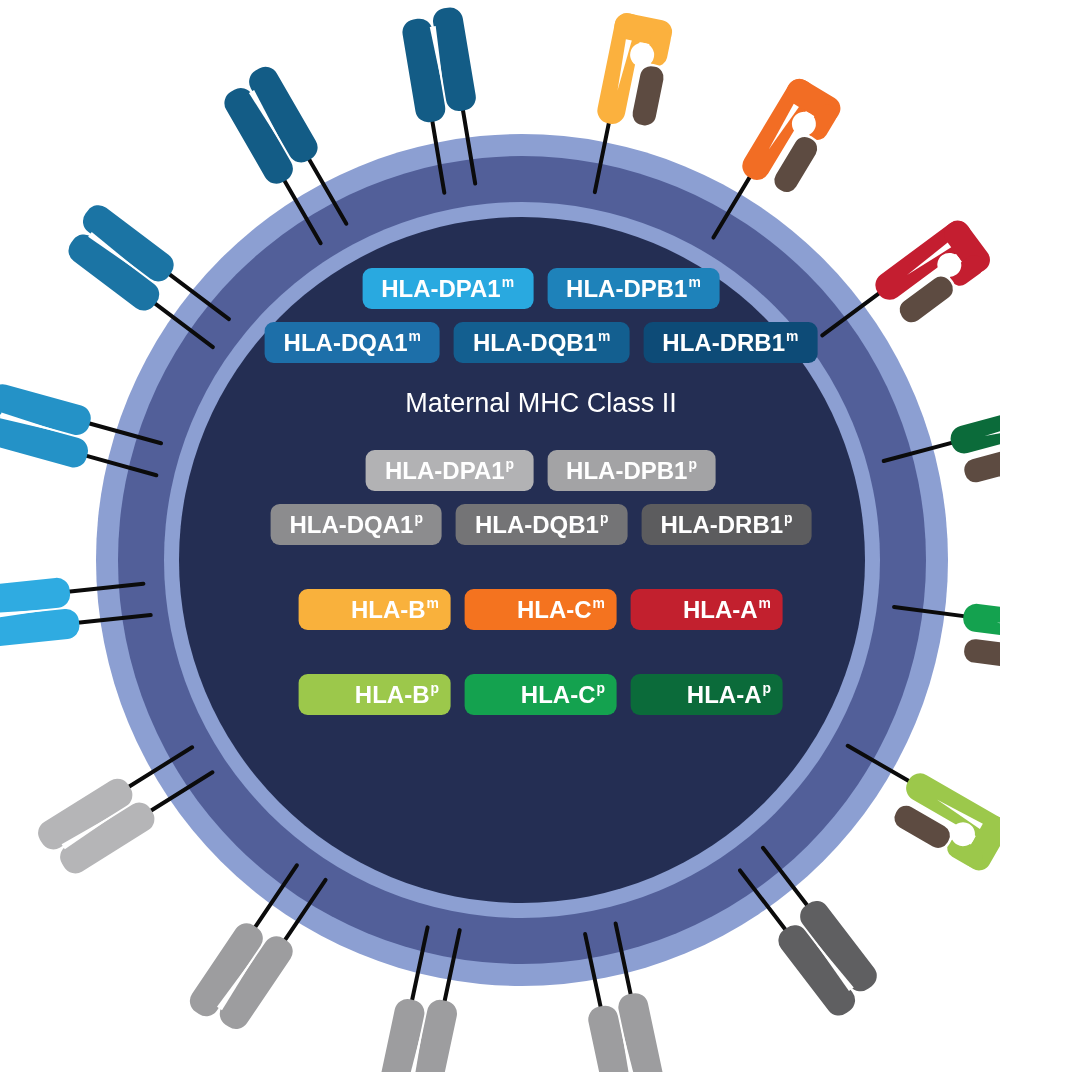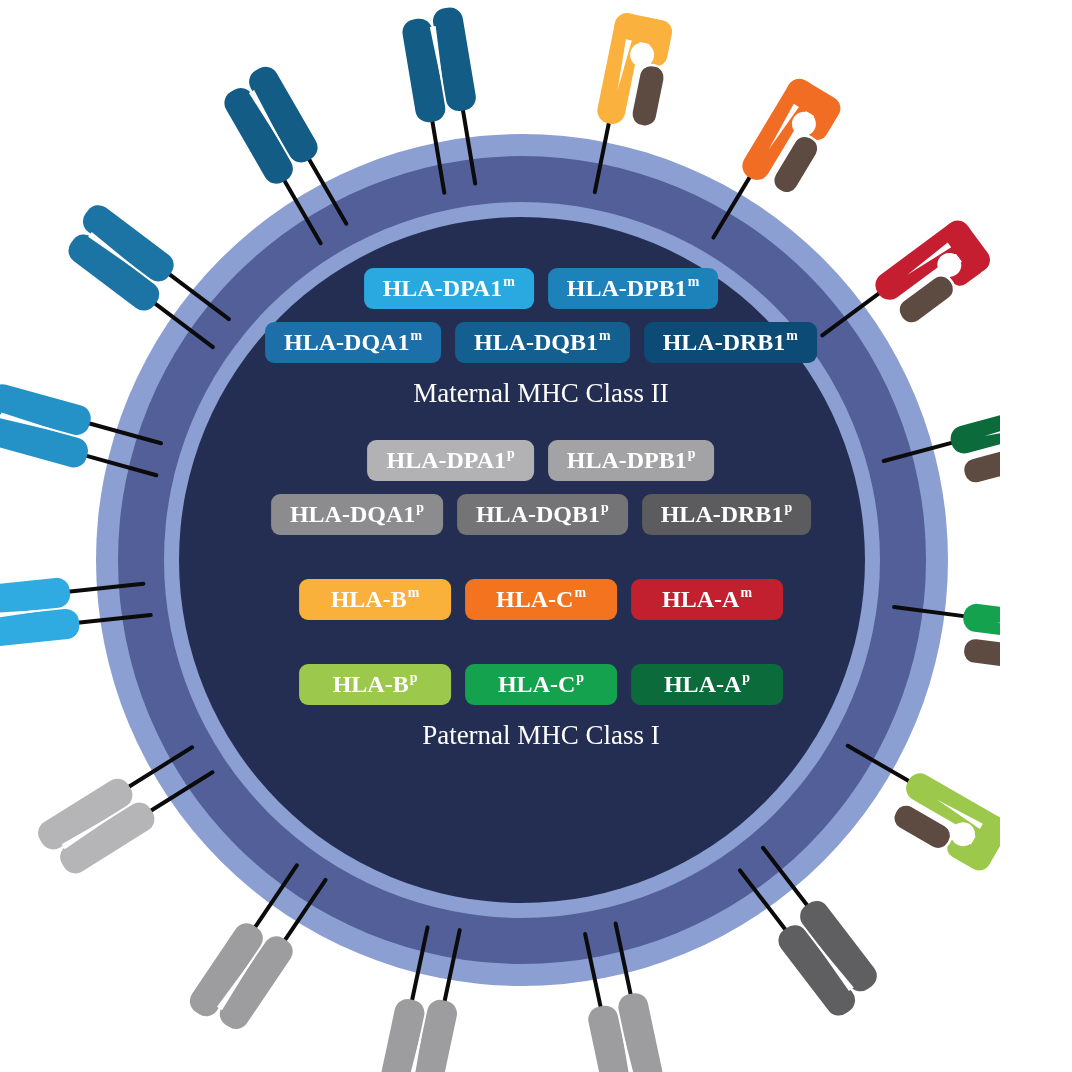--- a/index.html
+++ b/index.html
@@ -1,34 +1,34 @@
 <!DOCTYPE html>
 <html><head>
 <meta charset="utf-8">
 <style>
   html,body{margin:0;padding:0;background:#ffffff;}
   .canvas{
     position:relative;width:1000px;height:1072px;background:#ffffff;
-    overflow:hidden;font-family:Liberation Serif, serif;
+    overflow:hidden;font-family:Liberation Sans, sans-serif;
   }
   .ring-svg{position:absolute;left:0;top:0;width:1072px;height:1072px;}
   .content{
     position:absolute;left:541px;top:268px;transform:translateX(-50%);
     display:flex;flex-direction:column;align-items:center;
   }
   .gene-group{display:flex;flex-direction:column;align-items:center;margin-bottom:31px;}
   .gene-row{display:flex;gap:14px;justify-content:center;margin-bottom:13px;}
   .gene-box{
     height:41px;display:flex;align-items:center;justify-content:center;
     padding:0 19px;border-radius:9px;color:#ffffff;font-weight:bold;
     font-size:24px;white-space:nowrap;box-sizing:border-box;
   }
-  .gene-group.class1 .gene-box{min-width:152px;padding:0 24px;}
+  .gene-group.class1 .gene-box{min-width:152px;padding:0 12px;justify-content:flex-end;}
   .gene-box sup{font-size:58%;line-height:0;position:relative;top:-0.48em;margin-left:1px;}
-  .caption{color:#ffffff;font-size:27px;font-weight:400;margin-top:2px;line-height:31px;}
+  .caption{color:#ffffff;font-size:27px;font-weight:400;margin-top:12px;line-height:31px;}
 </style>
 </head>
 <body>
 
 <div class="canvas">
   <svg class="ring-svg" id="ring-svg" viewBox="0 0 1072 1072">
       <g>
         <circle cx="522" cy="560" r="426" fill="#8C9FD2"></circle>
         <circle cx="522" cy="560" r="404" fill="#525F99"></circle>
         <circle cx="522" cy="560" r="358" fill="#8C9FD2"></circle>
@@ -269,16 +269,15 @@
           </div>
           <div class="gene-box" style="background: rgb(20, 162, 79);">
             <span>HLA-C</span>
             <sup>p</sup>
           </div>
           <div class="gene-box" style="background: rgb(11, 107, 58);">
             <span>HLA-A</span>
             <sup>p</sup>
           </div>
         </div>
-        <div class="caption">Paternal MHC Class I</div>
       </div>
     </div>
 </div>
 
 </body></html>

